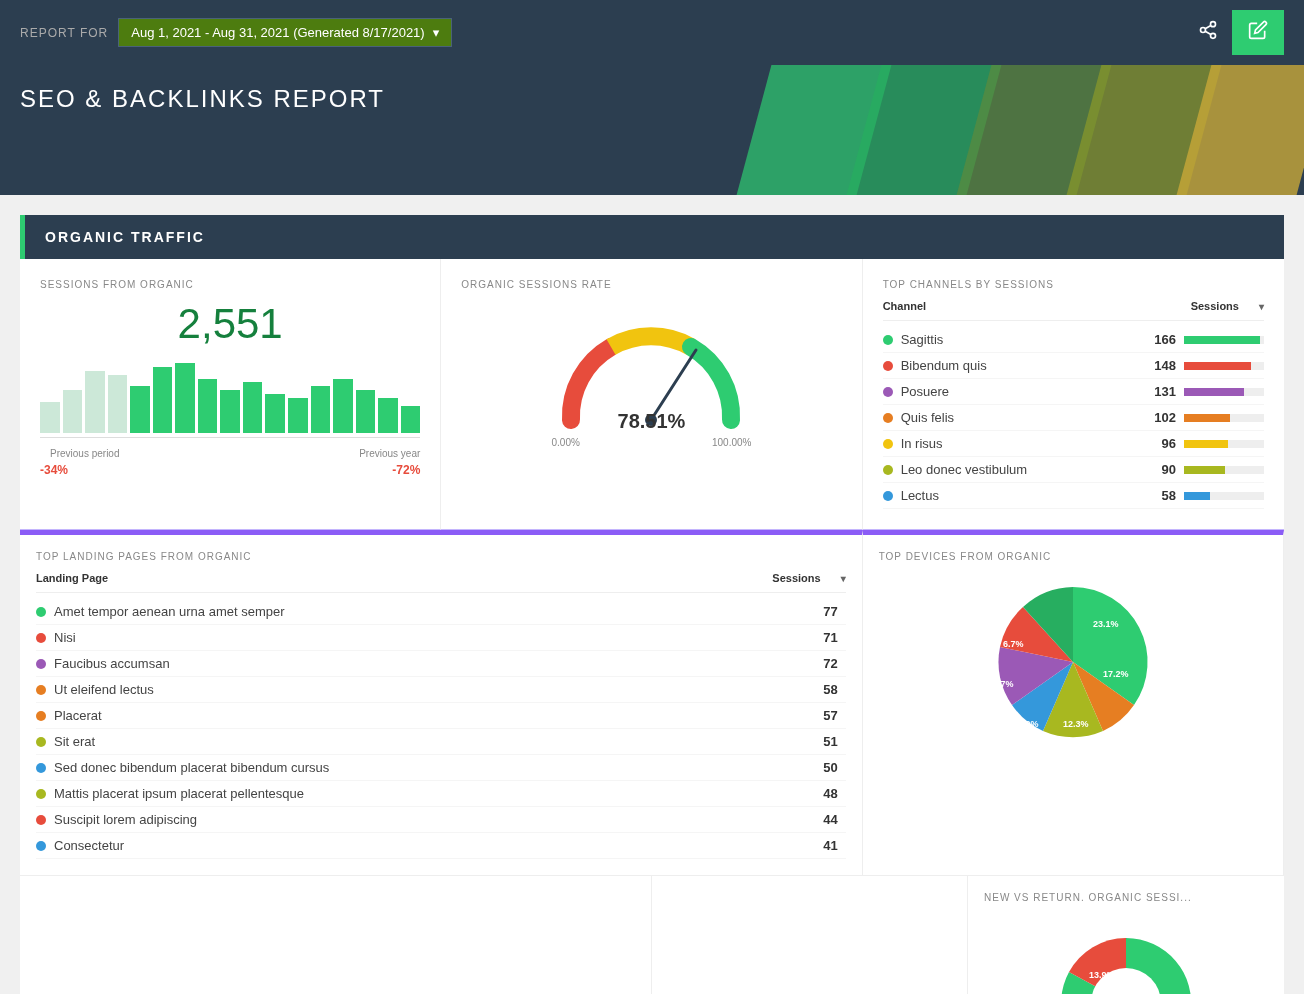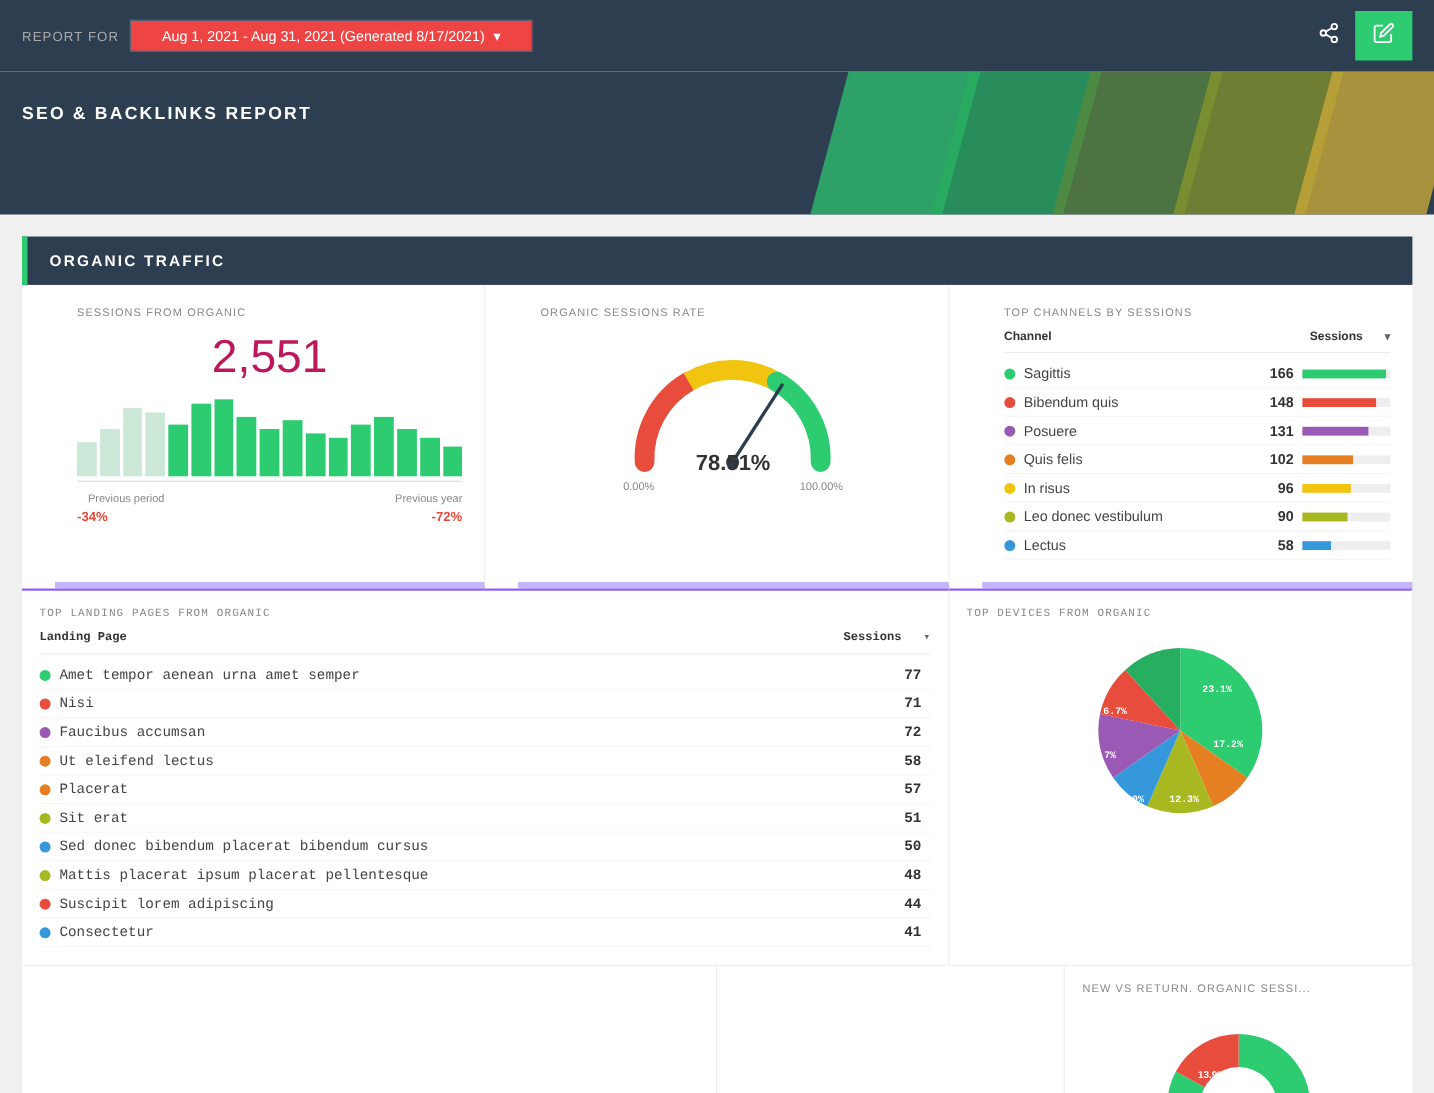--- a/index.html
+++ b/index.html
@@ -18,24 +18,24 @@
       align-items: center;
       gap: 10px;
     }
     .report-for-label {
       color: #aaa;
       font-size: 12px;
       text-transform: uppercase;
       letter-spacing: 1px;
     }
     .date-range-selector {
-      background: #ef4444;
+      background: #4d7c0f;
       color: #fff;
       border: 1px solid #4a6278;
-      padding: 6px 28px;
+      padding: 6px 12px;
       font-size: 13px;
       display: flex;
       align-items: center;
       gap: 8px;
       cursor: pointer;
       min-width: 300px;
     }
     .header-actions {
       display: flex;
       align-items: center;
@@ -61,26 +61,25 @@
     
     .title-banner {
       background: #2c3e50;
       padding: 20px 20px 0 20px;
       position: relative;
       overflow: hidden;
       height: 130px;
     }
     .title-banner h1 {
       color: #fff;
-      font-size: 16px;
-      font-weight: 700;
+      font-size: 24px;
+      font-weight: 400;
       letter-spacing: 2px;
       position: relative;
       z-index: 2;
-      margin-top: 10px;
     }
     .banner-shapes {
       position: absolute;
       bottom: 0;
       right: 0;
       display: flex;
       gap: 0;
       height: 100%;
       z-index: 1;
     }
@@ -116,37 +115,36 @@
     
     .stats-grid {
       display: grid;
       grid-template-columns: 1fr 1fr 1fr;
       gap: 0;
       padding: 0;
     }
     .stat-card {
       padding: 20px;
       border-right: 1px solid #eee;
-      border-bottom: 6px solid #c4b5fd;
-      margin-left: 30px;
+      border-bottom: 1px solid #c4b5fd;
     }
     .stat-card:last-child { border-right: none; }
     .stat-label {
       font-size: 10px;
       text-transform: uppercase;
       letter-spacing: 1px;
       color: #888;
       margin-bottom: 10px;
     }
 
     
     .big-number {
       font-size: 42px;
       font-weight: 300;
-      color: #be185d;
+      color: #15803d;
       text-align: center;
       margin: 10px 0;
     }
     .bar-chart {
       display: flex;
       align-items: flex-end;
       height: 80px;
       gap: 3px;
       margin: 10px 0;
       border-bottom: 1px solid #ddd;
@@ -234,22 +232,21 @@
     
     .bottom-grid {
       display: grid;
       grid-template-columns: 1fr 1fr 1fr;
       gap: 0;
       margin-top: 0;
     }
     .bottom-card {
       padding: 16px;
       border-right: 1px solid #eee;
-      border-top: 2px solid #8b5cf6;
-      font-family: Liberation Mono, monospace;
+      border-top: 5px solid #8b5cf6;
     }
     .bottom-card:last-child { border-right: none; }
 
     
     .pie-container {
       display: flex;
       justify-content: center;
       align-items: center;
       height: 180px;
       text-align: center;

